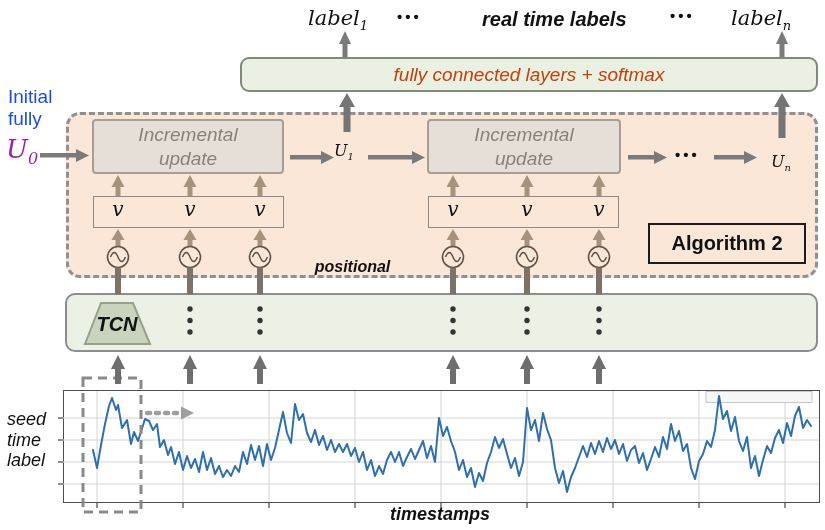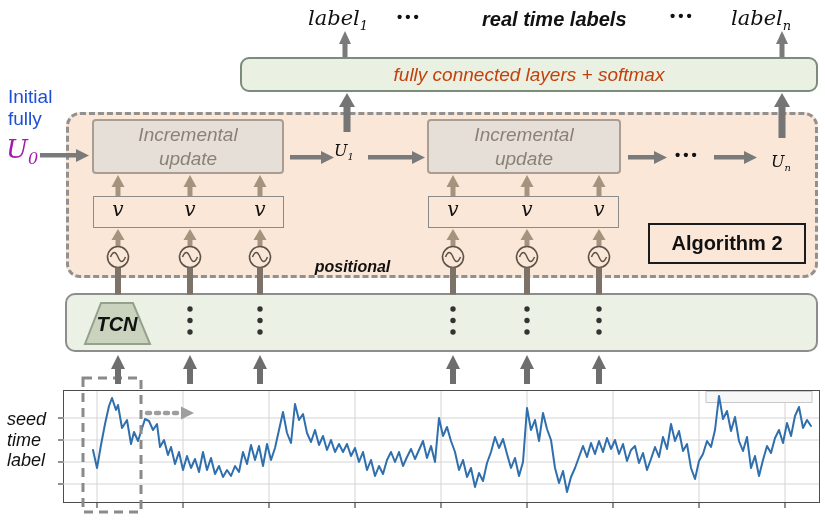--- a/index.html
+++ b/index.html
@@ -124,20 +124,21 @@
   </div>
 
   <div class="abs tcnbox"></div>
 
   <div class="abs plot"></div>
   <div class="abs ylabel">
     <div>seed</div>
     <div>time</div>
     <div>label</div>
   </div>
+  <div class="abs xlabel">timestamps</div>
 
   <svg id="overlay" width="825" height="530" viewBox="0 0 825 530">
     <defs></defs>
 
     <g stroke="#d4d4d4" stroke-width="1">
       <line x1="63" y1="418" x2="819" y2="418"></line>
         <line x1="63" y1="440" x2="819" y2="440"></line>
       <line x1="63" y1="462" x2="819" y2="462"></line>
         <line x1="63" y1="484" x2="819" y2="484"></line>
       <line x1="97" y1="391" x2="97" y2="502"></line>

